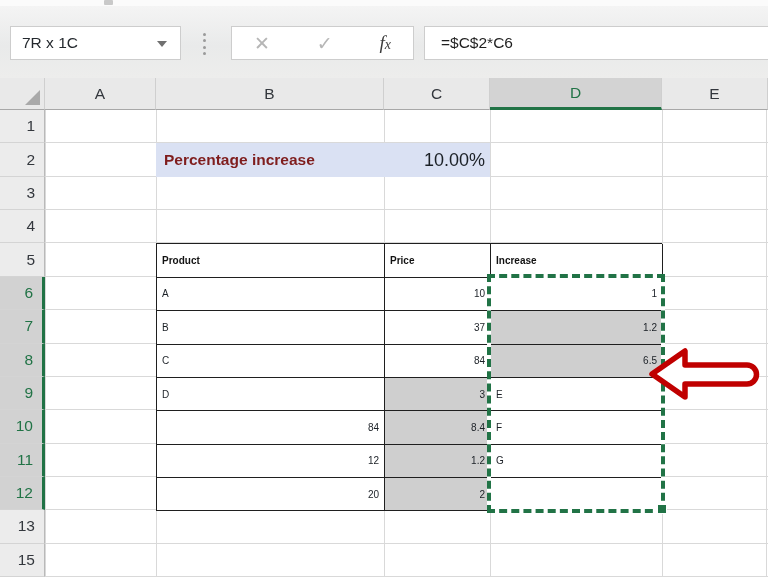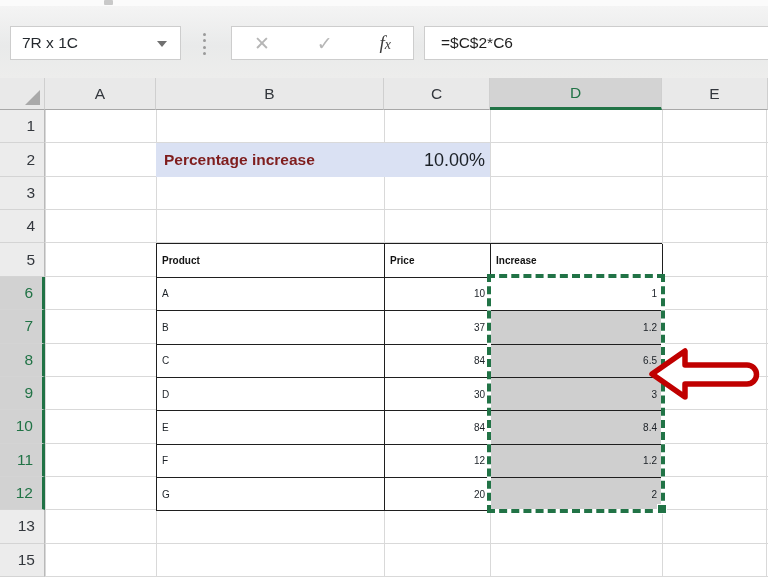--- a/index.html
+++ b/index.html
@@ -159,21 +159,20 @@
 
       <div class="tcell">B</div>
       <div class="tcell num">37</div>
       <div class="tcell num gray">1.2</div>
 
       <div class="tcell">C</div>
       <div class="tcell num">84</div>
       <div class="tcell num gray">6.5</div>
 
       <div class="tcell">D</div>
-      <div class="tcell num">30</div>
       <div class="tcell num gray">3</div>
 
       <div class="tcell">E</div>
       <div class="tcell num">84</div>
       <div class="tcell num gray">8.4</div>
 
       <div class="tcell">F</div>
       <div class="tcell num">12</div>
       <div class="tcell num gray">1.2</div>
 

